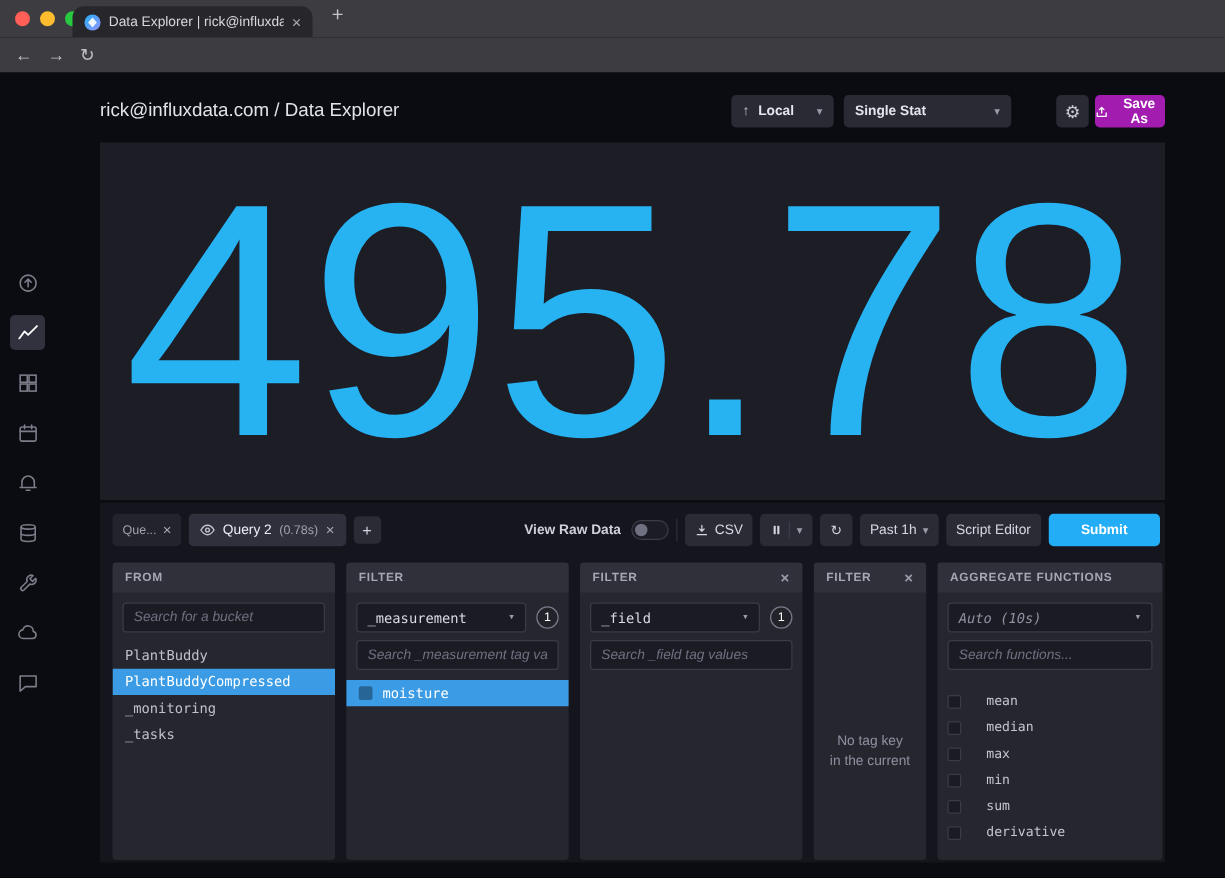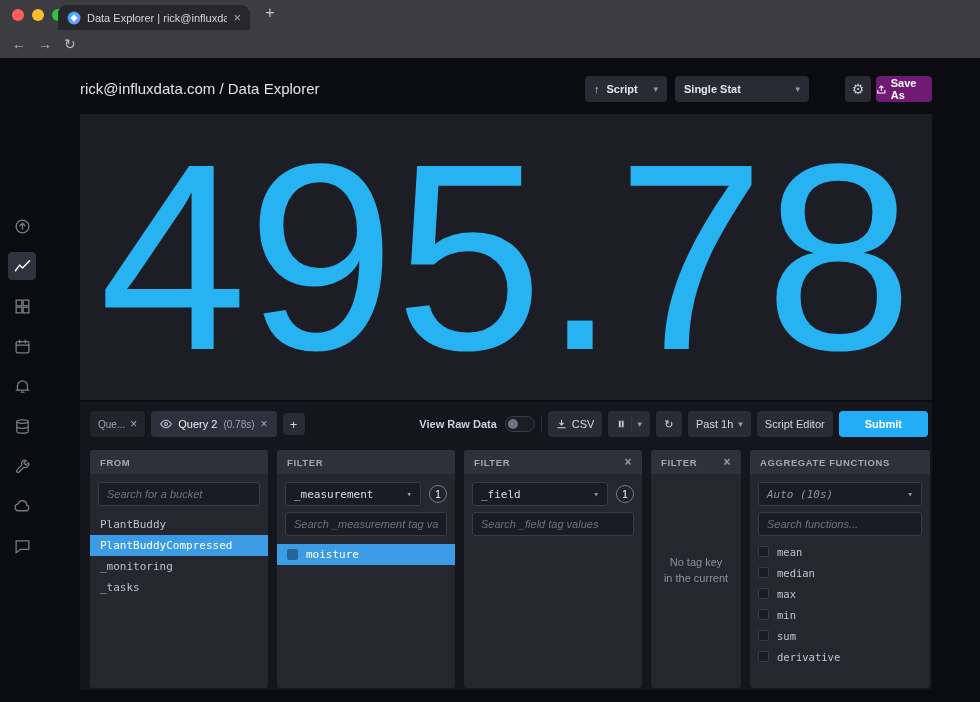--- a/index.html
+++ b/index.html
@@ -33,21 +33,21 @@
   .side-btn.active { background:#32323e; color:#ffffff; }
   .side-btn svg { width:17px; height:17px; }
 
   .breadcrumb { position:absolute; left:80px; top:22px; font-size:15px; color:#e2e3ea; }
   .dd-top { position:absolute; top:18px; height:26px; background:#2a2a35; border-radius:4px; display:flex; align-items:center; padding:0 9px; gap:7px; }
   .dd-top .lbl { font-size:11px; font-weight:bold; color:#e4e5eb; }
   .caret { color:#9b9ca8; font-size:9px; }
   .dd-top .caret { margin-left:auto; }
   .tzicon { color:#c4c5cd; font-size:11px; }
   .gear-btn { position:absolute; left:845px; top:18px; width:26px; height:26px; background:#2a2a35; border-radius:4px; color:#c9cad2; font-size:14px; display:flex; align-items:center; justify-content:center; }
-  .saveas { position:absolute; left:876px; top:18px; width:56px; height:26px; background:#701a75; border-radius:4px; display:flex; align-items:center; justify-content:center; gap:4px; color:#fff; font-size:11px; font-weight:bold; }
+  .saveas { position:absolute; left:876px; top:18px; width:56px; height:26px; background:#a21caf; border-radius:4px; display:flex; align-items:center; justify-content:center; gap:4px; color:#fff; font-size:11px; font-weight:bold;text-align:center; }
 
   .stat-panel { position:absolute; left:80px; top:56px; width:852px; height:286px; background:#1d1d25; display:flex; align-items:center; justify-content:center; }
   .stat-value { font-size:266px; font-weight:300; line-height:1; color:#27b2f2; letter-spacing:0; }
 
   .query { position:absolute; left:80px; top:344px; width:852px; height:288px; background:#15151d; border-radius:2px; }
   .qtabs { position:absolute; left:10px; top:9px; height:26px; display:flex; align-items:center; gap:6px; }
   .qtab1 { height:26px; background:#23232c; border-radius:4px; display:flex; align-items:center; padding:0 8px; gap:5px; font-size:10px; color:#9fa0ac; }
   .qtab2 { height:26px; background:#30303c; border-radius:4px; display:flex; align-items:center; padding:0 9px; gap:6px; }
   .qtab2 .nm { font-size:11px; color:#edeef5; }
   .qtab2 .tm { font-size:10px; color:#9fa0ac; }
@@ -72,23 +72,23 @@
   .inp::placeholder { color:#6f7180; font-style:italic; }
   .dd-row { display:flex; align-items:center; gap:8px; margin-bottom:6px; }
   .dd { flex:1; height:24px; background:#1b1b23; border:1px solid #3b3b47; border-radius:3px; display:flex; align-items:center; padding:0 8px; font-size:11px; color:#d9dae2; font-family:"DejaVu Sans Mono", monospace;text-align:right; }
   .dd .caret { margin-left:auto; }
   .dd.muted { color:#8f91a0; font-style:italic; }
   .badge { width:18px; height:18px; border-radius:50%; border:1px solid #767886; background:#22222b; color:#fff; font-size:10px; display:flex; align-items:center; justify-content:center; flex:none; }
   .list { margin:8px -8px 0; }
   .li { height:21px; display:flex; align-items:center; padding:0 10px; font-family:"DejaVu Sans Mono", monospace; font-size:11px; color:#bec0cc; gap:8px; }
   .li.sel { background:#3b9ce5; color:#fff; }
   .cb-dark { width:11px; height:11px; border-radius:2px; background:rgba(0,0,0,0.35); flex:none; }
-  .empty { margin-top:72px; text-align:center; font-size:11px; line-height:16px; color:#8f91a0; white-space:nowrap; overflow:hidden; }
+  .empty { margin-top:103px; text-align:center; font-size:11px; line-height:16px; color:#8f91a0; white-space:nowrap; overflow:hidden; }
   .fnlist { margin-top:10px; }
-  .fn-row { display:flex; align-items:flex-start; height:21px; gap:8px; font-family:"DejaVu Sans Mono", monospace; font-size:10.5px; color:#c2c4cf; }
+  .fn-row { display:flex; align-items:flex-end; height:21px; gap:20px; font-family:"DejaVu Sans Mono", monospace; font-size:10.5px; color:#c2c4cf; }
   .fn-cb { width:11px; height:11px; border-radius:2px; background:#1b1b23; border:1px solid #3b3b47; flex:none; }
 </style>
 </head>
 <body>
 
 <div class="screen">
 
   <div class="tabstrip">
     <div class="lights">
       <span class="light red"></span>
@@ -184,21 +184,21 @@
       <div class="side-btn">
         <svg viewBox="0 0 24 24" fill="none" stroke="currentColor" stroke-width="1.8" stroke-linejoin="round">
           <path d="M3 4h18v12H9l-6 5z"></path>
         </svg>
       </div>
     </div>
 
     <div class="breadcrumb">rick@influxdata.com / Data Explorer</div>
     <div class="dd-top" style="left:585px;width:82px">
       <span class="tzicon">↑</span>
-      <span class="lbl">Script</span>
+      <span class="lbl">Local</span>
       <span class="caret">▾</span>
     </div>
     <div class="dd-top" style="left:675px;width:134px">
       <span class="lbl">Single Stat</span>
       <span class="caret">▾</span>
     </div>
     <div class="gear-btn">
       <span>⚙</span>
     </div>
     <div class="saveas">

